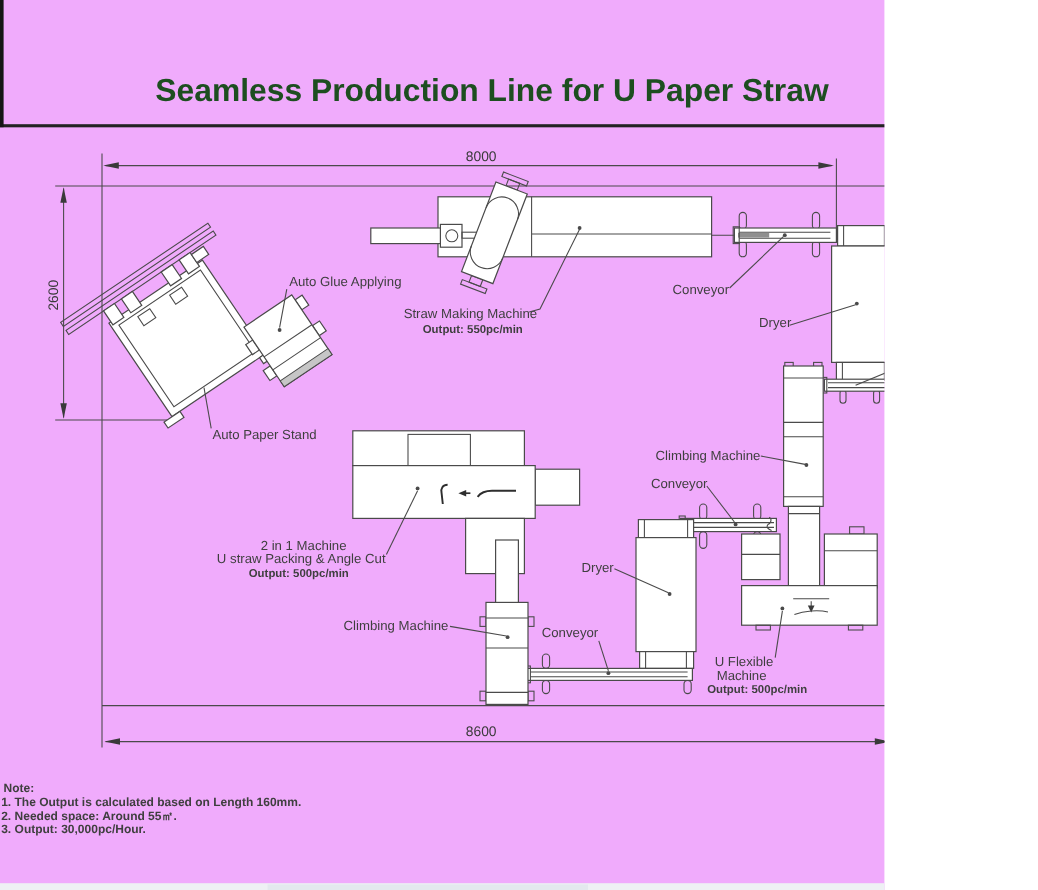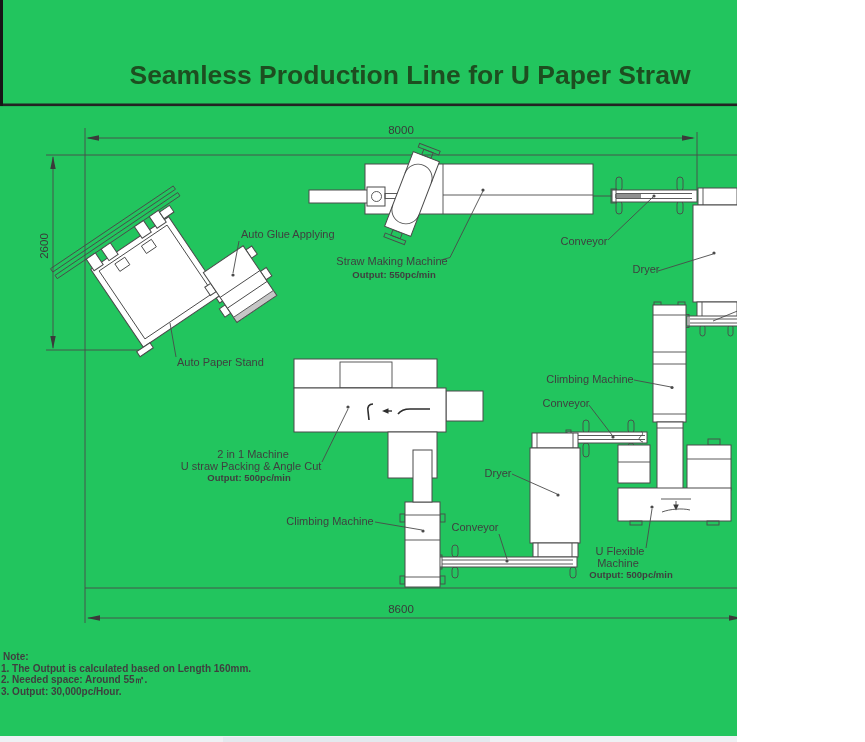--- a/index.html
+++ b/index.html
@@ -1,16 +1,16 @@
 <!DOCTYPE html>
 <html><head>
 <meta charset="utf-8">
 <style>
   html,body{margin:0;padding:0;background:#fff;}
-  .page{position:relative;width:737px;height:742px;background:#22c55e;overflow:hidden;
+  .page{position:relative;width:737px;height:742px;background:#f0abfc;overflow:hidden;
         font-family:"Liberation Sans", sans-serif;}
   svg{position:absolute;left:0;top:0;}
   svg text{fill:#3f3f3f;font-family:"Liberation Sans", sans-serif;}
   .title-text{fill:#1d4e20;font-size:26.5px;font-weight:700;}
   .lbl{font-size:11px;}
   .out{font-size:9.5px;font-weight:700;}
   .dim{font-size:11.5px;fill:#3a3a3a;}
   .note-h{font-size:10px;font-weight:700;}
   .note{font-size:10px;font-weight:700;}
   .thin{stroke:#4a4a4a;stroke-width:0.9;fill:none;}

